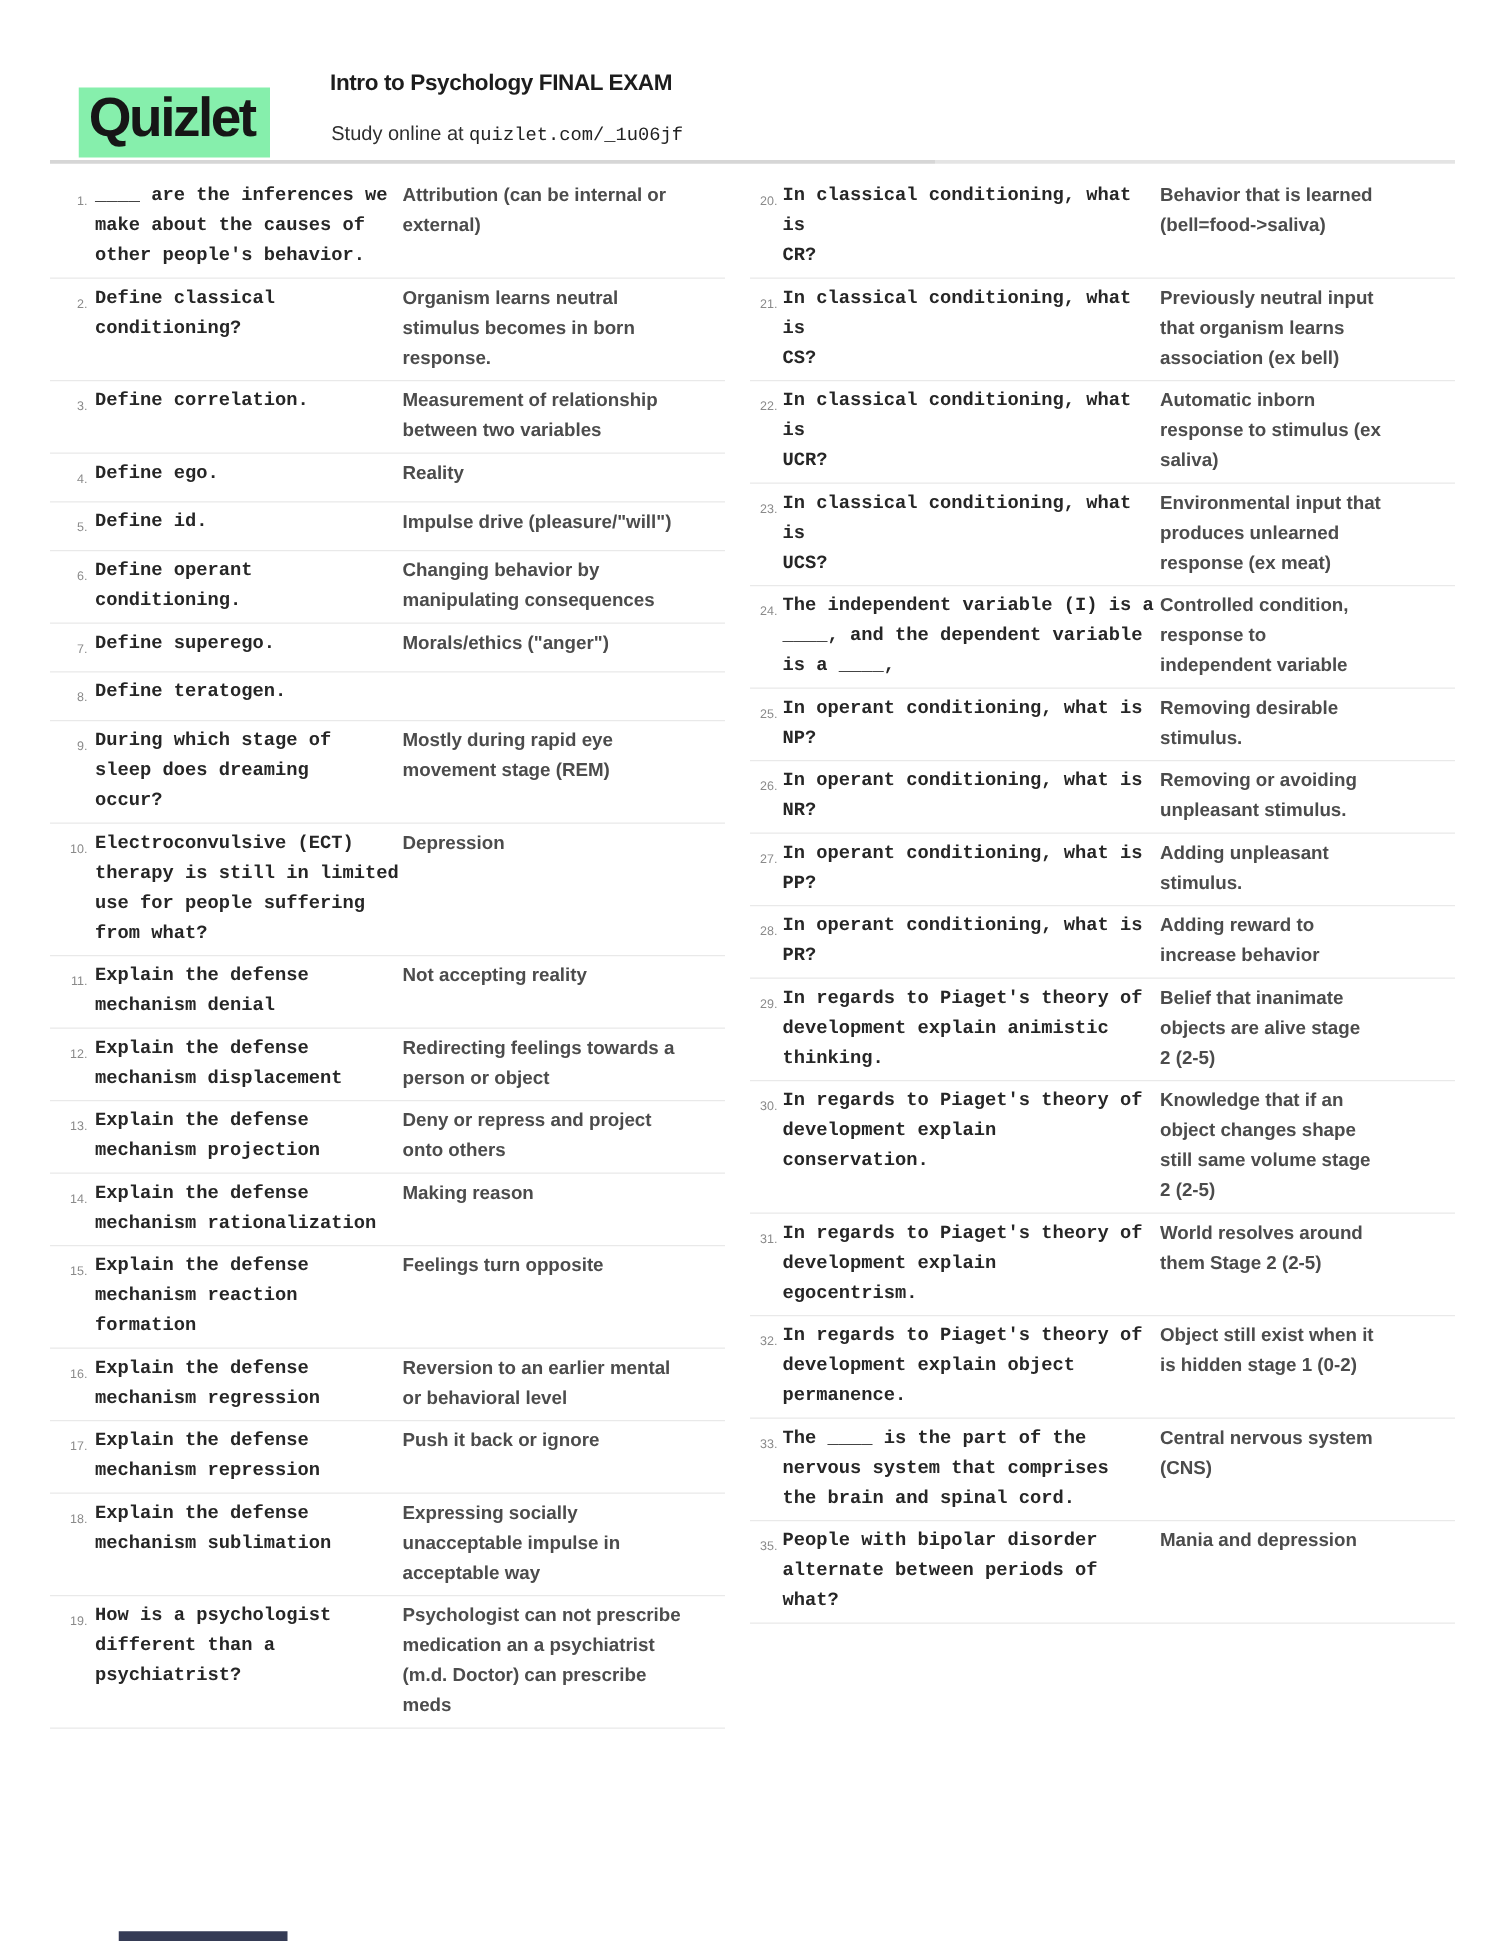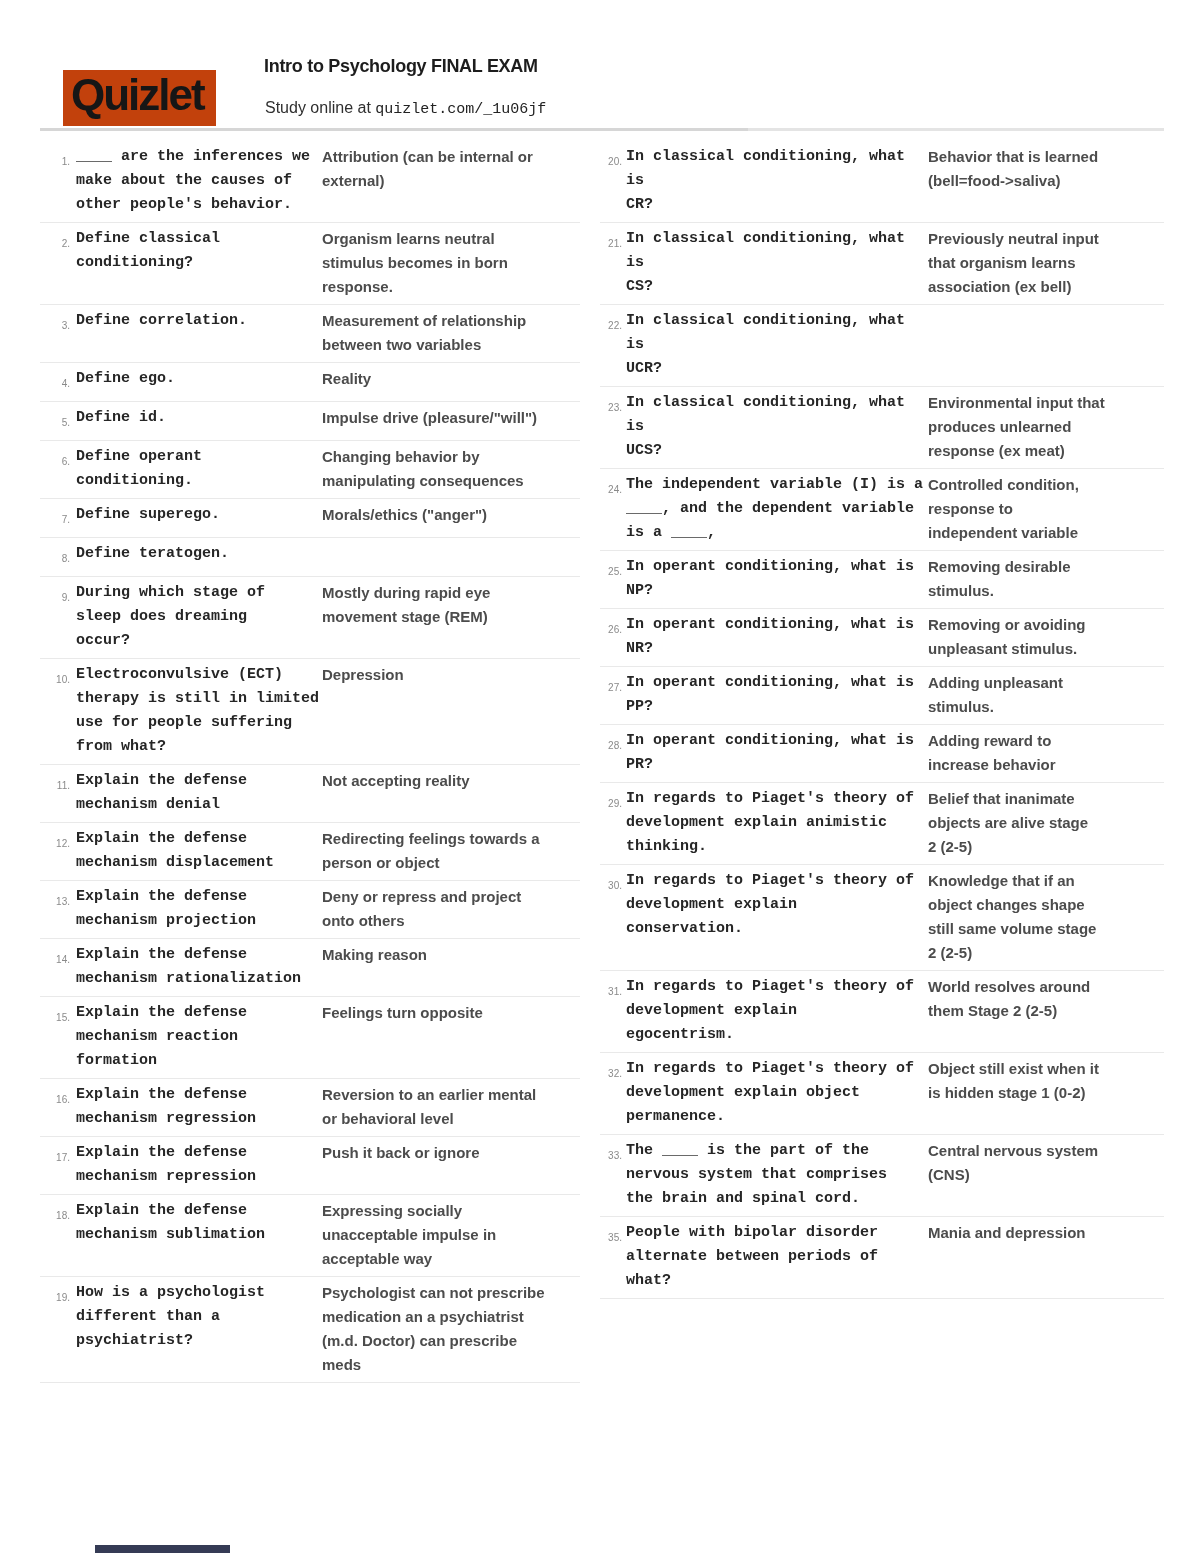--- a/index.html
+++ b/index.html
@@ -5,21 +5,21 @@
   html,body { margin:0; padding:0; }
   body {
     width:1200px; height:1553px; background:#ffffff;
     font-family:"Liberation Sans", sans-serif;
     position:relative; overflow:hidden;
     -webkit-font-smoothing:antialiased;
   }
   .logo {
     position:absolute; left:63px; top:70px;
     font-size:44px; font-weight:bold; letter-spacing:-2px;
-    color:#161616; background:#c2410c; padding:0 12px 6px 8px;
+    color:#161616; background:#86efac; padding:0 12px 6px 8px;
   }
   .title {
     position:absolute; left:264px; top:56px;
     font-size:18px; font-weight:bold; color:#1d1d1d; letter-spacing:-0.3px;
   }
   .subtitle {
     position:absolute; left:265px; top:99px;
     font-size:16px; color:#2f2f2f;
   }
   .subtitle .mono { font-family:"Liberation Mono", monospace; font-size:15px; color:#222;text-align:center; }
@@ -222,20 +222,23 @@
 CS?</div>
     <div class="a">Previously neutral input
 that organism learns
 association (ex bell)</div>
   </div>
 
   <div class="card">
     <div class="num">22.</div>
     <div class="q">In classical conditioning, what is
 UCR?</div>
+    <div class="a">Automatic inborn
+response to stimulus (ex
+saliva)</div>
   </div>
 
   <div class="card">
     <div class="num">23.</div>
     <div class="q">In classical conditioning, what is
 UCS?</div>
     <div class="a">Environmental input that
 produces unlearned
 response (ex meat)</div>
   </div>

